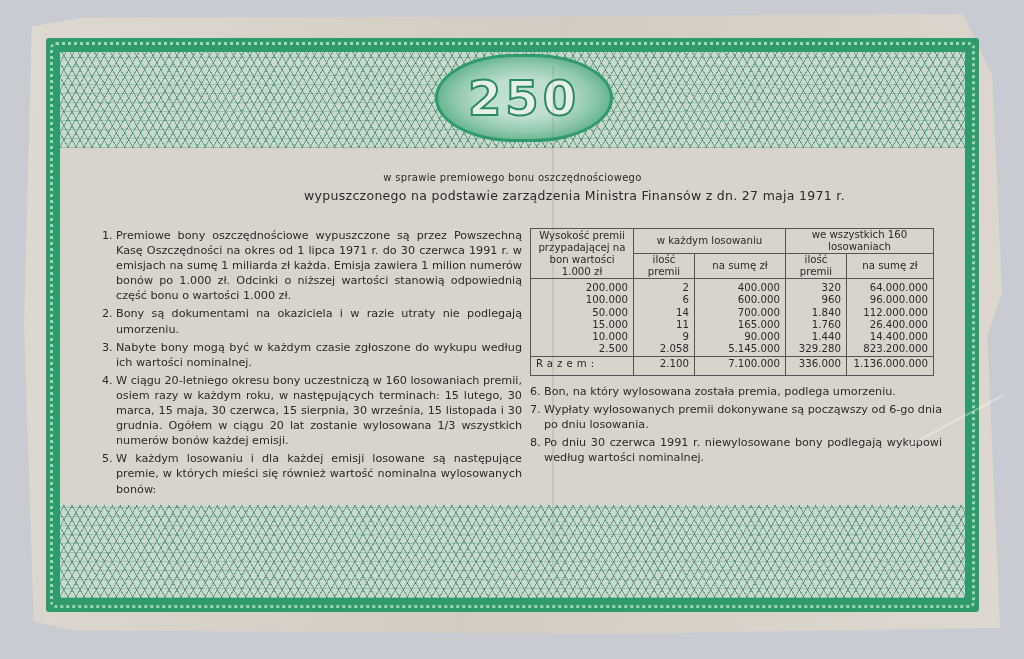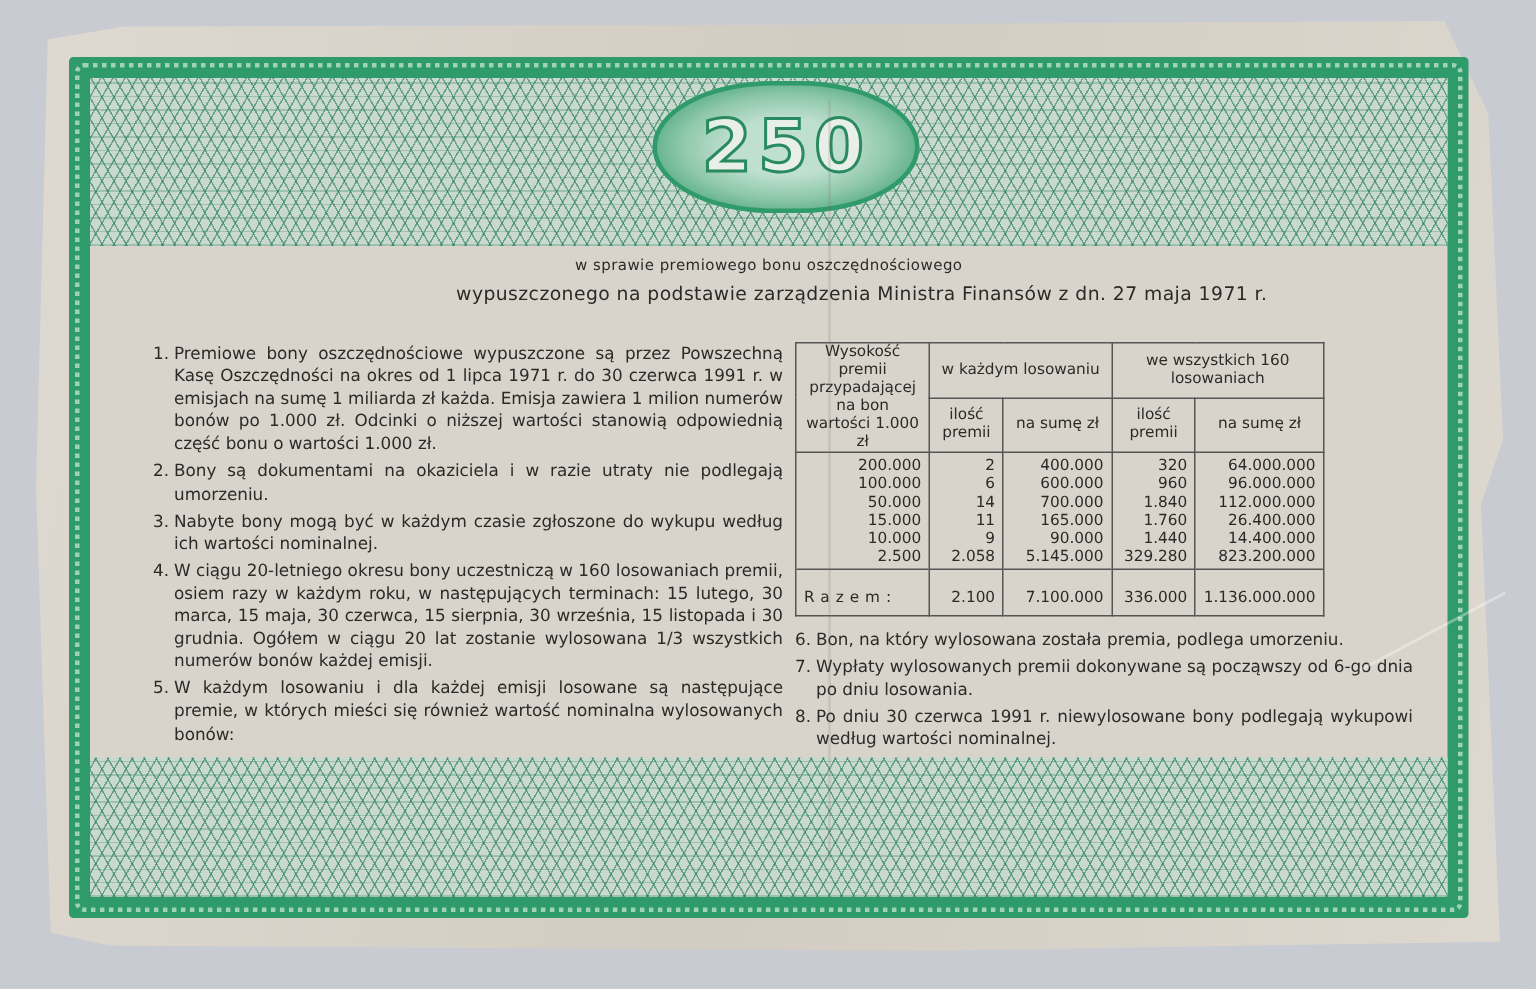--- a/index.html
+++ b/index.html
@@ -4,21 +4,21 @@
 <style>
   html,body{margin:0;padding:0;}
   body{width:1024px;height:659px;background:#c9cbd3;position:relative;overflow:hidden;font-family:"DejaVu Sans",sans-serif;}
   .paper{position:absolute;left:24px;top:14px;width:978px;height:620px;background:#dad4ca;
     clip-path:polygon(0.8% 2%,6% 0.6%,50% 0.4%,96% 0%,99% 10%,100% 45%,98.5% 52%,99.8% 99%,60% 100%,5% 99.4%,1% 98%,0% 50%);}
   .paper-shade{position:absolute;inset:0;background:linear-gradient(100deg,rgba(255,255,255,0.12),rgba(0,0,0,0.04) 50%,rgba(255,255,255,0.1));}
   .frame{position:absolute;left:46px;top:38px;width:933px;height:574px;box-sizing:border-box;
     border:14px solid #2f9a6a;border-radius:3px;
     background:#d8d4cb;}
   .frame::before{content:"";position:absolute;inset:-10px;border:3px dotted #9fd3b8;border-radius:6px;pointer-events:none;}
-  .guilloche-top{position:absolute;left:0;right:0;top:0;height:112px;
+  .guilloche-top{position:absolute;left:0;right:0;top:0;height:96px;
     background-color:#c9d9cf;
     background-image:
       repeating-linear-gradient(60deg,rgba(30,120,80,.55) 0 1px,transparent 1px 7px),
       repeating-linear-gradient(-60deg,rgba(30,120,80,.55) 0 1px,transparent 1px 7px),
       repeating-linear-gradient(0deg,rgba(30,120,80,.25) 0 1px,transparent 1px 9px);}
   .guilloche-bottom{position:absolute;left:0;right:0;bottom:0;height:93px;
     background-color:#c9d9cf;
     background-image:
       repeating-linear-gradient(60deg,rgba(30,120,80,.55) 0 1px,transparent 1px 7px),
       repeating-linear-gradient(-60deg,rgba(30,120,80,.55) 0 1px,transparent 1px 7px),
@@ -31,26 +31,26 @@
   .content{position:absolute;left:0;right:0;top:96px;bottom:93px;color:#2b2a28;}
   .title{position:absolute;left:0;right:0;top:4px;text-align:center;font-size:13.5px;letter-spacing:.5px;}
   .sub1{position:absolute;left:0;right:0;top:24px;text-align:center;font-size:10px;letter-spacing:.3px;}
   .sub2{position:absolute;left:0;right:0;top:40px;text-align:center;font-size:12.5px;letter-spacing:.3px;padding-left:44px;}
   .sub2 span{margin-left:80px;}
   .leftcol{position:absolute;left:42px;top:80px;width:420px;font-size:11.2px;line-height:15.1px;}
   .item{display:flex;margin-bottom:3px;}
   .item .num{width:14px;flex:none;}
   .item .txt{flex:1;text-align:justify;}
   .rightcol{position:absolute;left:470px;top:80px;width:412px;font-size:11px;}
-  table{border-collapse:collapse;width:353px;font-size:10.2px;color:#2b2a28;}
+  table{border-collapse:collapse;width:404px;font-size:10.2px;color:#2b2a28;}
   th,td{border:1px solid #555;padding:0 5px;}
   th{font-weight:normal;text-align:center;line-height:12px;}
   .tbody-cell{border-top:none;border-bottom:none;text-align:right;line-height:12.3px;vertical-align:top;padding-top:3px;}
   .tbody-cell.c0{text-align:right;}
-  .total td{line-height:14px;padding-top:12px;padding-bottom:4px;text-align:right;}
+  .total td{line-height:14px;padding-top:0;padding-bottom:4px;text-align:right;}
   .total td.lbl{text-align:left;letter-spacing:4px;}
   .rightitems{margin-top:8px;font-size:11.2px;line-height:15.1px;width:412px;}
   .fold{position:absolute;top:14px;bottom:24px;left:492px;width:2px;background:rgba(120,110,100,.15);}
   .crease{position:absolute;left:900px;top:420px;width:110px;height:2px;background:rgba(255,255,255,.35);transform:rotate(-28deg);}
 </style>
 </head>
 <body>
 
 <div class="paper">
     <div class="paper-shade"></div>

